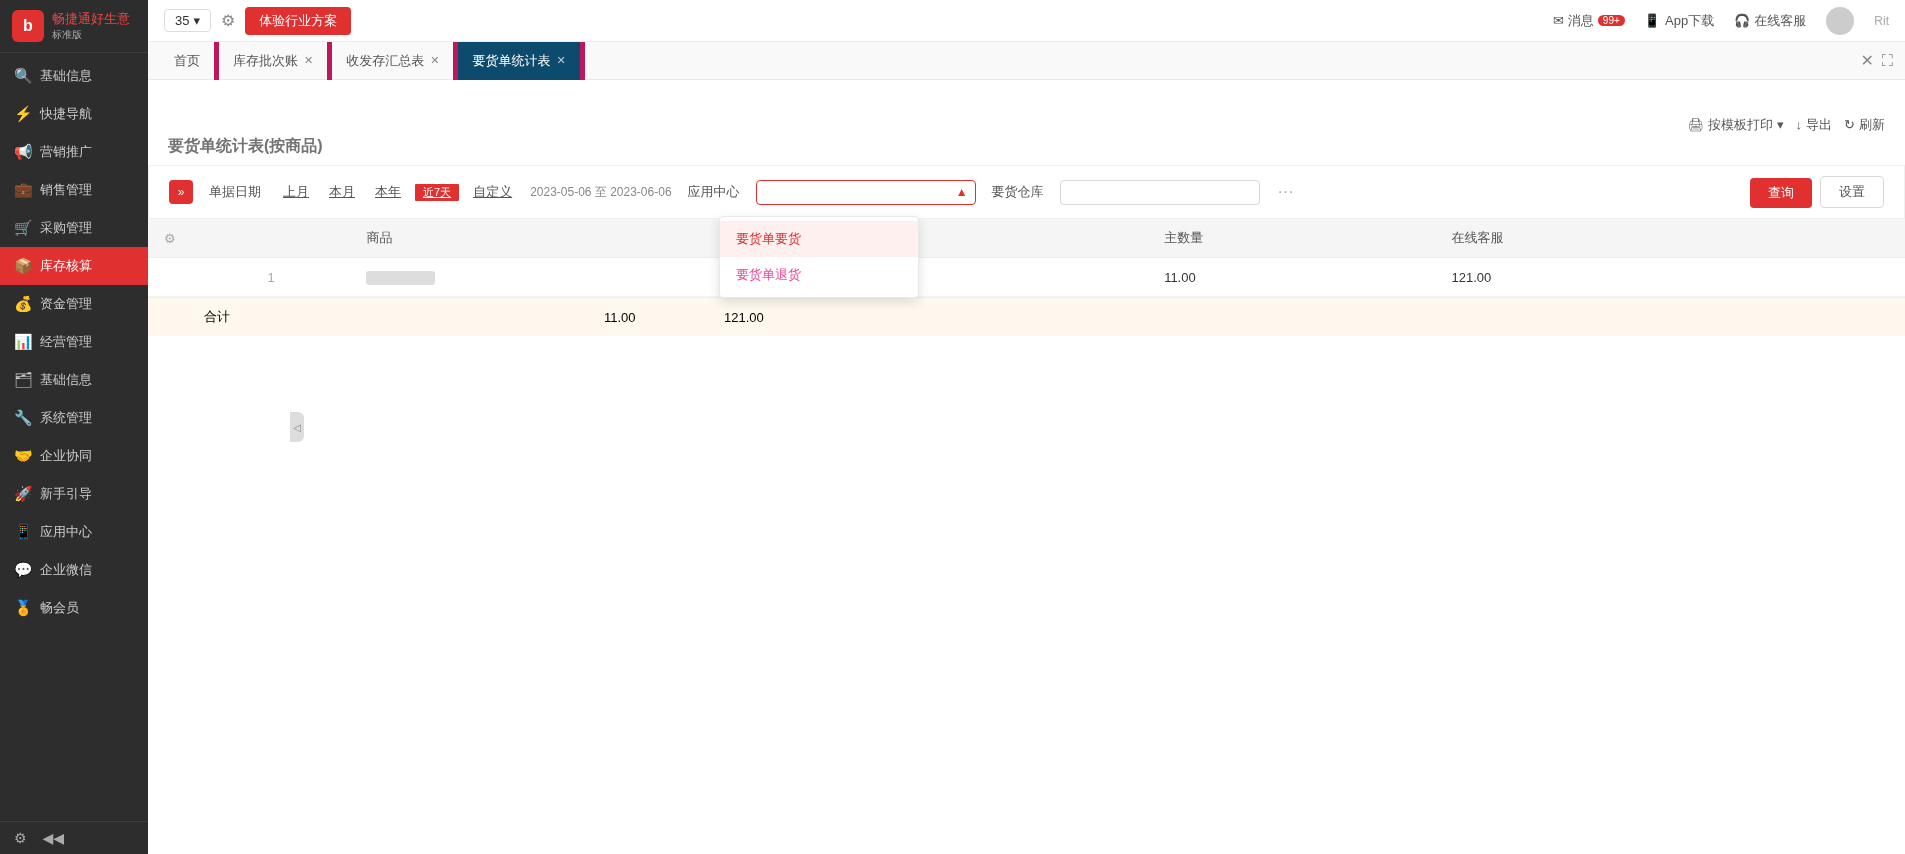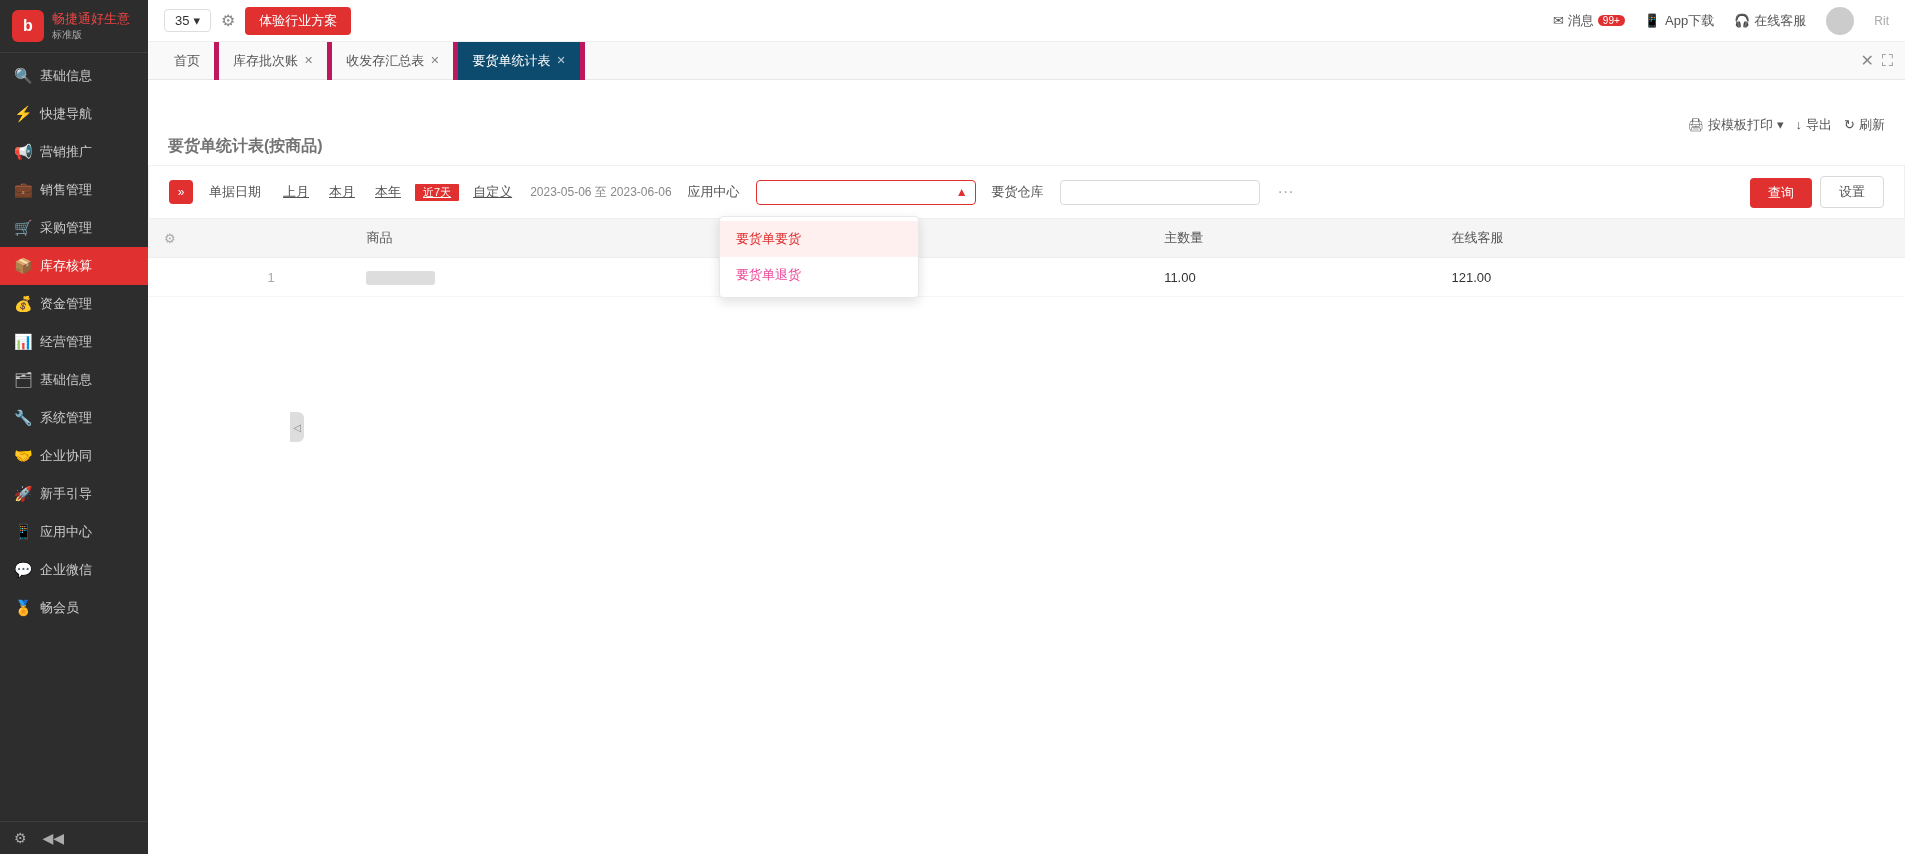--- a/index.html
+++ b/index.html
@@ -646,16 +646,29 @@
     <td class="row-index td-number">1</td>
     <td><span class="blur-text">████ ███</span></td>
     <td>块</td>
     <td>11.00</td>
     <td>121.00</td>
     <td></td>
   </tr>
             </tbody>
         </table>
 
+        <div class="table-footer">
+          <div style="width:200px; padding-left:56px;">
+            <span>合计</span>
+          </div>
+          <div style="width:120px; padding-left:16px;"></div>
+          <div style="width:120px; padding-left:16px;"></div>
+          <div style="width:120px; padding-left:16px; text-align:left;">
+            <span>11.00</span>
+          </div>
+          <div style="width:120px; padding-left:16px;">
+            <span>121.00</span>
+          </div>
+        </div>
       </div>
     </div>
   </div>
 </div>
 
 </body></html>

